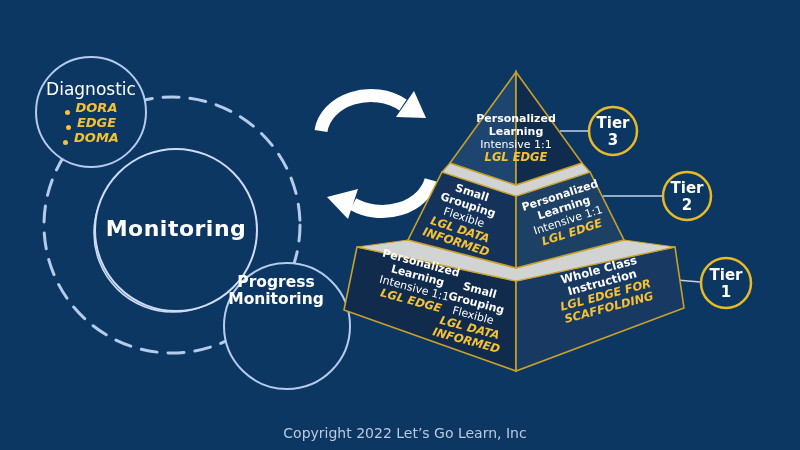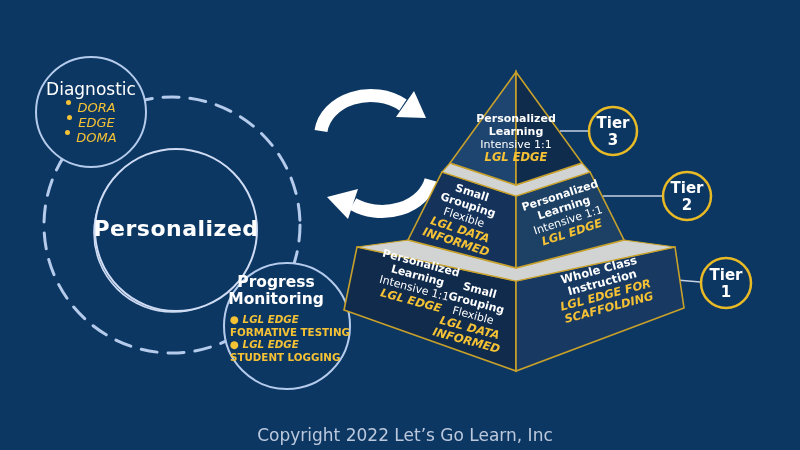--- a/index.html
+++ b/index.html
@@ -9,22 +9,22 @@
     font-family:"DejaVu Sans","Liberation Sans",sans-serif;
   }
   .stage{position:absolute;left:0;top:0;width:800px;height:450px;}
   svg.underlay{position:absolute;left:0;top:0;}
   .txt{position:absolute;color:#fff;}
   .center{text-align:center;}
 
   
   .diag-title{left:36px;top:79px;width:110px;font-size:17px;font-weight:normal;}
   .diag-items{left:36px;top:100px;width:110px;}
-  .diag-item{display:flex;justify-content:center;align-items:flex-start;height:15px;
-             color:#f5c235;font-size:13px;font-weight:normal;font-style:italic;}
+  .diag-item{display:flex;justify-content:center;align-items:flex-end;height:15px;
+             color:#f5c235;font-size:13px;font-weight:bold;font-style:italic;}
   .dot{width:5px;height:5px;border-radius:50%;background:#f5c235;margin-right:6px;flex:0 0 auto;}
   .assess-label{left:66px;top:216px;width:220px;font-size:22px;font-weight:bold;letter-spacing:.5px;}
   .prog-title{left:212px;top:274px;width:128px;font-size:15.5px;font-weight:bold;line-height:17px;}
   .prog-items{left:230px;top:313px;width:124px;color:#f5c235;
               font-size:10.3px;font-weight:bold;line-height:12.5px;}
   .p-item::before{content:"● ";font-style:normal;}
   .p-item .tool{font-style:italic;}
 
   
   .face{position:absolute;color:#fff;text-align:center;font-size:11px;line-height:13px;}
@@ -40,21 +40,21 @@
 
   
   .tier-label{position:absolute;width:48px;text-align:center;color:#fff;
               font-size:15px;font-weight:bold;line-height:17px;}
   .tl-3{left:589px;top:115px;}
   .tl-2{left:663px;top:180px;}
   .tl-1{left:702px;top:267px;}
   .tier-label span{display:block;}
 
   .copyright{left:250px;top:425px;width:310px;text-align:center;
-             color:#bcc9dd;font-size:17px;}
+             color:#bcc9dd;font-size:14px;}
 </style>
 </head>
 <body>
 
 <div class="stage">
 
   <svg class="underlay" width="800" height="450" viewBox="0 0 800 450">
 
     <circle cx="172" cy="225" r="128" fill="none" stroke="#b4cbec" stroke-width="3" stroke-dasharray="16 11" stroke-linecap="round"></circle>
 
@@ -101,27 +101,23 @@
     <div class="diag-item">
       <span class="dot"></span>
       <span>EDGE</span>
     </div>
     <div class="diag-item">
       <span class="dot"></span>
       <span>DOMA</span>
     </div>
   </div>
 
-  <div class="txt center assess-label">Personalized</div>
+  <div class="txt center assess-label">Monitoring</div>
 
   <div class="txt center prog-title">Progress Monitoring</div>
-  <div class="txt prog-items">
-    <div class="p-item"><span class="tool">LGL EDGE</span> <span>FORMATIVE TESTING</span></div>
-    <div class="p-item"><span class="tool">LGL EDGE</span> <span>STUDENT LOGGING</span></div>
-  </div>
 
   <div class="face f-t3">
     <span class="t">Personalized Learning</span>
     <span class="s">Intensive 1:1</span>
     <span class="g">LGL EDGE</span>
   </div>
 
   <div class="face f-t2l">
     <span class="t">Small Grouping</span>
     <span class="s">Flexible</span>

